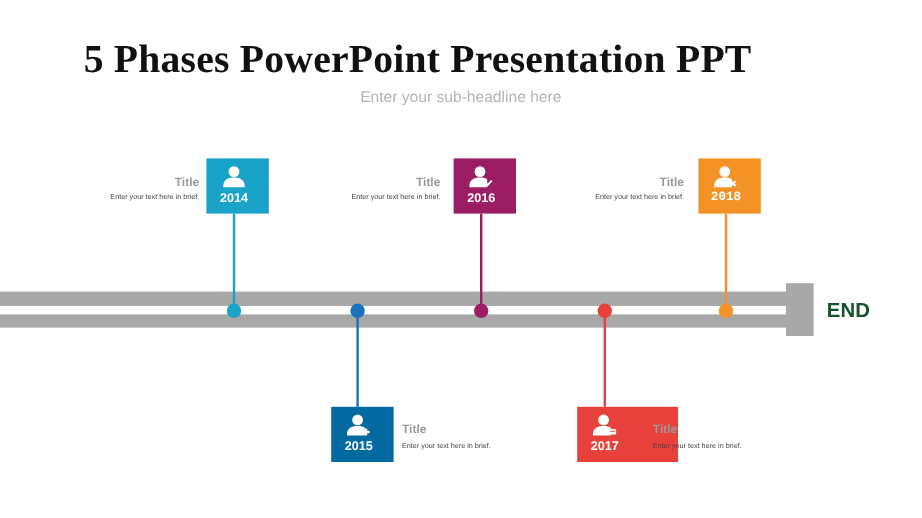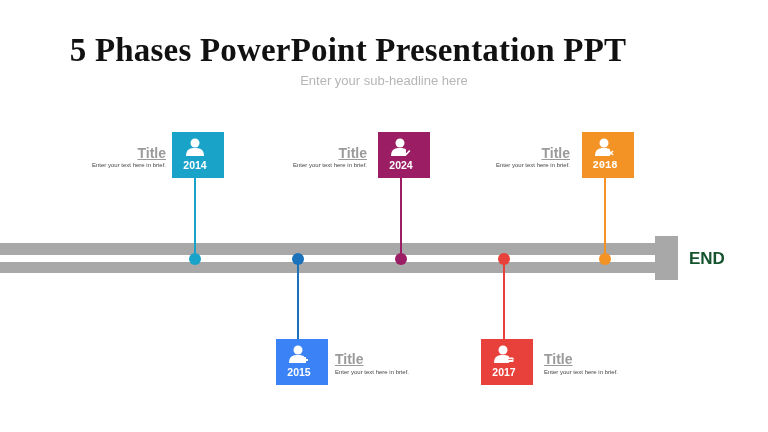--- a/index.html
+++ b/index.html
@@ -9,21 +9,21 @@
   .bar { position: absolute; left: 0; width: 660px; background: #a8a8a8; }
   .bar-top { top: 243px; height: 12px; }
   .bar-bottom { top: 262px; height: 11px; }
   .endcap { position: absolute; left: 655px; top: 236px; width: 23px; height: 44px; background: #a8a8a8; }
   .endtext { position: absolute; left: 689px; top: 249px; font-weight: bold; font-size: 17px; color: #14532d; line-height: 20px; }
   .dot { position: absolute; width: 12px; height: 12px; border-radius: 50%; top: 253px; }
   .stem { position: absolute; width: 2px; }
   .box { position: absolute; width: 52px; height: 46px; color: #fff; text-align: center; }
   .box .icon { position: absolute; left: 13px; top: 5px; width: 20px; height: 20px; }
   .box .year { position: absolute; left: 0; top: 27px; width: 46px; font-weight: bold; font-size: 10.5px; line-height: 12px; }
-  .label-title { position: absolute; font-weight: bold; font-size: 14px; color: #9a9a9a; line-height: 12px; text-decoration: underline; }
+  .label-title { position: absolute; font-weight: bold; font-size: 10px; color: #9a9a9a; line-height: 12px; }
   .label-desc { position: absolute; font-size: 6px; color: #444; line-height: 8px; white-space: nowrap; }
   .right { text-align: right; }
 </style>
 </head>
 <body>
 
 <div class="title">5 Phases PowerPoint Presentation PPT</div>
 <div class="subtitle">Enter your sub-headline here</div>
 
 <div class="bar bar-top"></div>
@@ -41,51 +41,51 @@
       </svg>
     <div class="year">2014</div>
   </div>
   <div class="stem" style="left:194px; top:178px; height:78px; background:#1aa3c9;"></div>
   <div class="dot" style="left:189px; background:#1aa3c9;"></div>
 </div>
 
 <div>
   <div class="dot" style="left:292px; background:#1a72bb;"></div>
   <div class="stem" style="left:297px; top:262px; height:77px; background:#1a72bb;"></div>
-  <div class="box" style="left:276px; top:339px; background:#3b82f6;">
+  <div class="box" style="left:276px; top:339px; background:#0369a1;">
     <svg class="icon" viewBox="0 0 20 20">
         <circle cx="9" cy="6" r="4.5" fill="#fff"></circle>
         <path d="M0 19 C0 12.5 4 11 9 11 C12 11 14 11.5 15 12.5 L15 19 Z" fill="#fff"></path>
         <path d="M15 13 h2 v2 h2 v2 h-2 v2 h-2 v-2 h-2 v-2 h2 Z" fill="#fff"></path>
       </svg>
     <div class="year">2015</div>
   </div>
   <div class="label-title" style="left:335px; top:353px;">Title</div>
   <div class="label-desc" style="left:335px; top:368px;">Enter your text here in brief.</div>
 </div>
 
 <div>
   <div class="label-title right" style="left:301px; top:147px; width:66px;">Title</div>
   <div class="label-desc right" style="left:261px; top:161px; width:106px;">Enter your text here in brief.</div>
   <div class="box" style="left:378px; top:132px; background:#9b1e64;">
     <svg class="icon" viewBox="0 0 20 20">
         <circle cx="9" cy="6" r="4.5" fill="#fff"></circle>
         <path d="M0 19 C0 12.5 4 11 9 11 C12 11 14 11.5 15 12.5 L15 19 Z" fill="#fff"></path>
         <path d="M13.5 15.5 l1.8 1.8 l3.5 -3.8" stroke="#fff" stroke-width="1.6" fill="none"></path>
       </svg>
-    <div class="year">2024</div>
+    <div class="year">2016</div>
   </div>
   <div class="stem" style="left:400px; top:178px; height:78px; background:#9b1e64;"></div>
   <div class="dot" style="left:395px; background:#9b1e64;"></div>
 </div>
 
 <div>
   <div class="dot" style="left:498px; background:#e8403b;"></div>
   <div class="stem" style="left:503px; top:262px; height:77px; background:#e8403b;"></div>
-  <div class="box" style="left:481px; top:339px; background:#e8403b;">
+  <div class="box" style="left:481px; top:339px; background:#e8403b;padding-left:32px;">
     <svg class="icon" viewBox="0 0 20 20">
         <circle cx="9" cy="6" r="4.5" fill="#fff"></circle>
         <path d="M0 19 C0 12.5 4 11 9 11 C12 11 14 11.5 15 12.5 L15 19 Z" fill="#fff"></path>
         <rect x="13.5" y="13.5" width="6" height="4.5" rx="0.8" fill="#fff"></rect>
         <rect x="14.5" y="15" width="4" height="0.8" fill="#e8403b"></rect>
       </svg>
     <div class="year">2017</div>
   </div>
   <div class="label-title" style="left:544px; top:353px;">Title</div>
   <div class="label-desc" style="left:544px; top:368px;">Enter your text here in brief.</div>

